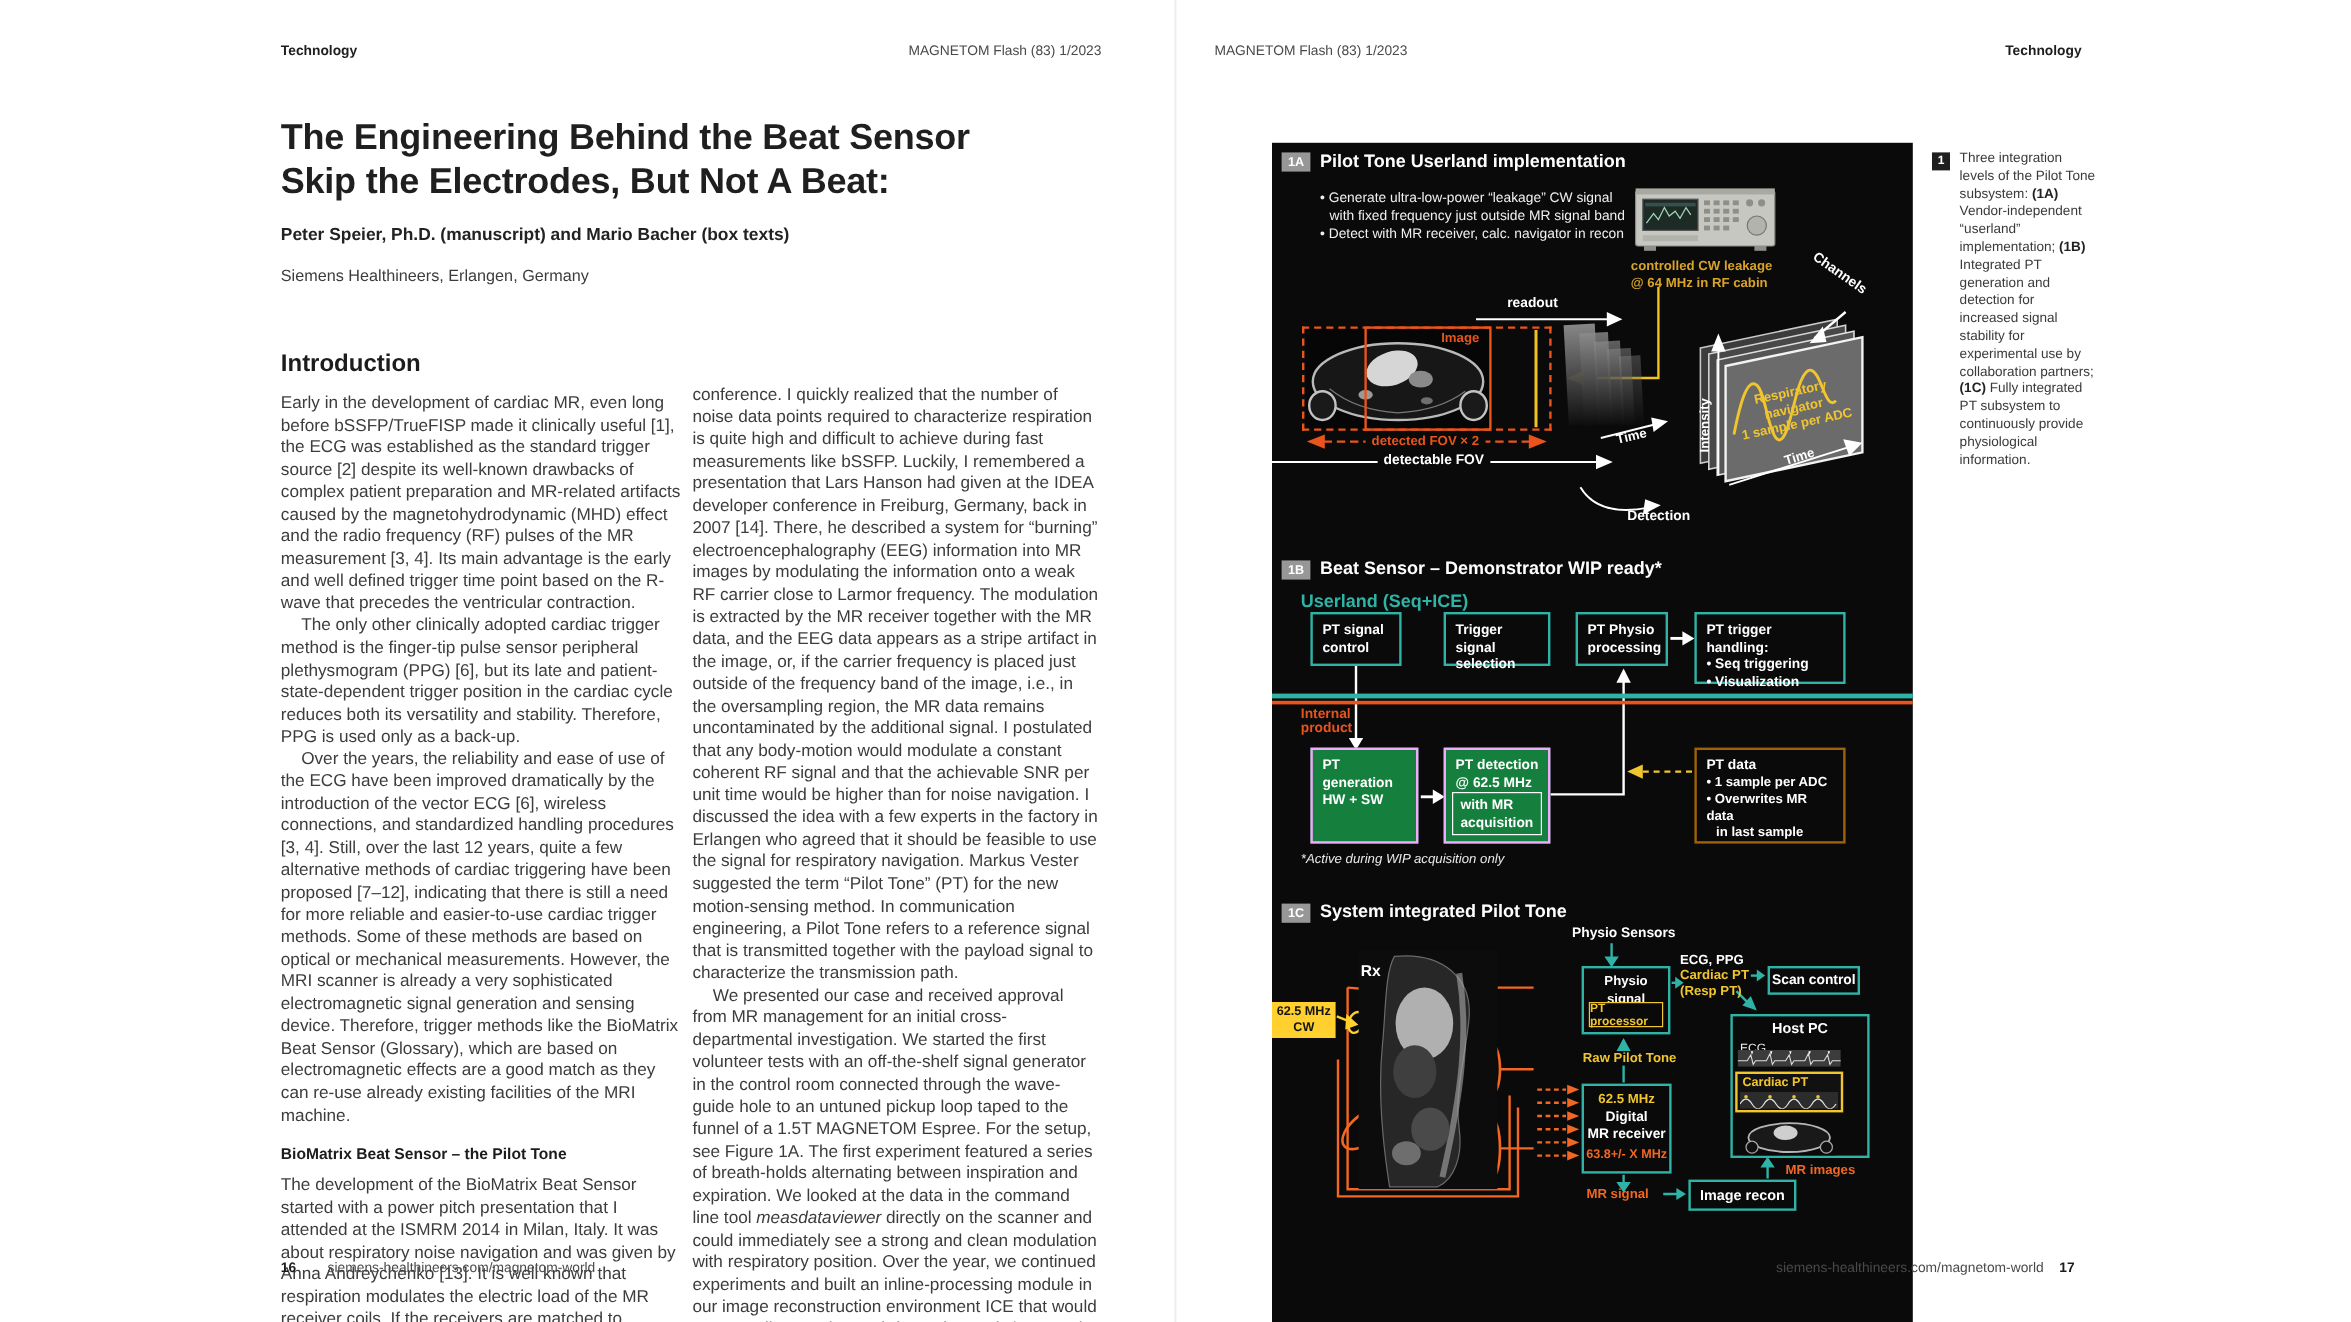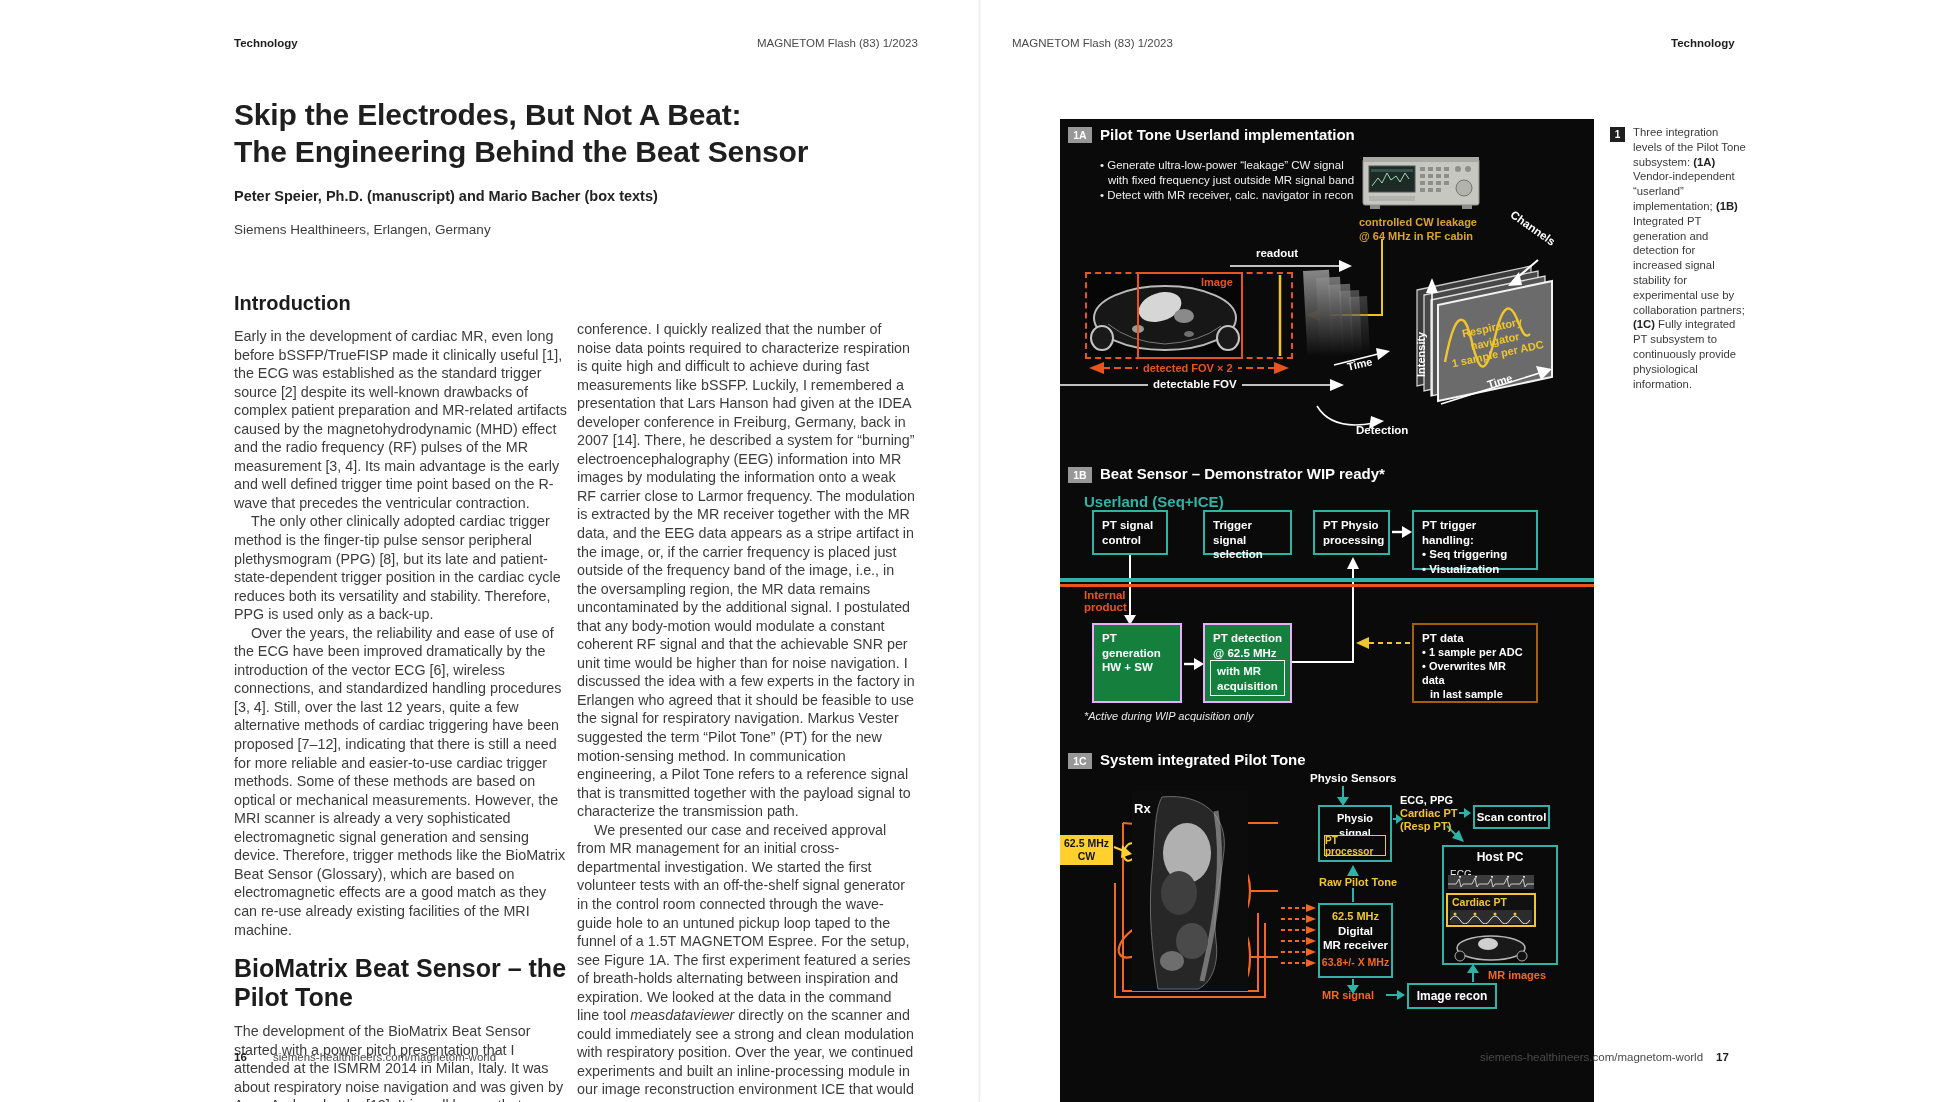--- a/index.html
+++ b/index.html
@@ -13,21 +13,21 @@
   .ftr{top:1051px;font-size:11.5px;color:#4a4a4a;}
   .ftr .num{font-weight:bold;color:#1d1d1d;}
   
   .title{left:234px;top:96px;font-size:30px;line-height:37px;font-weight:bold;color:#1f1f1f;letter-spacing:-0.2px;}
   .byline{left:234px;top:188px;font-size:14.5px;font-weight:bold;color:#222;}
   .affil{left:234px;top:222px;font-size:13.5px;color:#3c3c3c;}
   .col{width:338px;}
   .col p{margin:0;font-size:14.3px;line-height:18.55px;color:#3c3c3c;}
   .col p.ind{text-indent:17px;}
   .h-intro{font-size:20px;font-weight:bold;color:#1c1c1c;margin:0 0 12px 0;}
-  .h-bio{font-size:25px;font-weight:bold;color:#1c1c1c;margin:15px 0 10px 0;}
+  .h-bio{font-size:13px;font-weight:bold;color:#1c1c1c;margin:15px 0 10px 0;}
   
   .fig{left:1060px;top:119px;width:534px;height:1066px;background:#0a0a0a;}
   .fig .abs{position:absolute;}
   .badge{width:24px;height:16px;background:#979797;color:#fff;font-size:10.5px;font-weight:bold;
          display:flex;align-items:center;justify-content:center;}
   .ftitle{color:#fff;font-size:15px;font-weight:bold;}
   .fbullets{color:#f0f0f0;font-size:11.5px;line-height:15px;}
   .fbullets .cont{margin-left:8px;}
   .amber{color:#d9a32a;font-weight:bold;font-size:11px;line-height:14px;}
   .wlab{color:#fff;font-weight:bold;font-size:11.5px;}
@@ -60,30 +60,30 @@
 </head>
 <body>
 
 <div class="spread">
   <div class="abs gutter"></div>
 
   <div class="abs hdr bold" style="left:234px;">Technology</div>
   <div class="abs hdr" style="left:757px;">MAGNETOM Flash (83) 1/2023</div>
 
   <div class="abs title">
+    <div>The Engineering Behind the Beat Sensor</div>
     <div>Skip the Electrodes, But Not A Beat:</div>
-    <div>The Engineering Behind the Beat Sensor</div>
   </div>
   <div class="abs byline">Peter Speier, Ph.D. (manuscript) and Mario Bacher (box texts)</div>
   <div class="abs affil">Siemens Healthineers, Erlangen, Germany</div>
 
   <div class="abs col" style="left:234px;top:292px;">
     <div class="h-intro">Introduction</div>
     <p>Early in the development of cardiac MR, even long before bSSFP/TrueFISP made it clinically useful [1], the ECG was established as the standard trigger source [2] despite its well-known drawbacks of complex patient preparation and MR-related artifacts caused by the magnetohydrodynamic (MHD) effect and the radio frequency (RF) pulses of the MR measurement [3, 4]. Its main advantage is the early and well defined trigger time point based on the R-wave that precedes the ventricular contraction.</p>
-    <p class="ind">The only other clinically adopted cardiac trigger method is the finger-tip pulse sensor peripheral plethysmogram (PPG) [8], but its late and patient-state-dependent trigger position in the cardiac cycle reduces both its versatility and stability. Therefore, PPG is used only as a back-up.</p>
+    <p class="ind">The only other clinically adopted cardiac trigger method is the finger-tip pulse sensor peripheral plethysmogram (PPG) [6], but its late and patient-state-dependent trigger position in the cardiac cycle reduces both its versatility and stability. Therefore, PPG is used only as a back-up.</p>
     <p class="ind">Over the years, the reliability and ease of use of the ECG have been improved dramatically by the introduction of the vector ECG [6], wireless connections, and standardized handling procedures [3, 4]. Still, over the last 12 years, quite a few alternative methods of cardiac triggering have been proposed [7–12], indicating that there is still a need for more reliable and easier-to-use cardiac trigger methods. Some of these methods are based on optical or mechanical measurements. However, the MRI scanner is already a very sophisticated electromagnetic signal generation and sensing device. Therefore, trigger methods like the BioMatrix Beat Sensor (Glossary), which are based on electromagnetic effects are a good match as they can re-use already existing facilities of the MRI machine.</p>
     <div class="h-bio">BioMatrix Beat Sensor – the Pilot Tone</div>
     <p>The development of the BioMatrix Beat Sensor started with a power pitch presentation that I attended at the ISMRM 2014 in Milan, Italy. It was about respiratory noise navigation and was given by Anna Andreychenko [13]. It is well known that respiration modulates the electric load of the MR receiver coils. If the receivers are matched to maintain constant signal under load variations, this results in a modulation of the thermal noise power. Andreychenko demonstrated that respiratory navigation can be derived from measurements of the noise power. I was intrigued by this method and tried it out upon my return from the</p>
   </div>
 
   <div class="abs col" style="left:577px;top:320px;">
     <p>conference. I quickly realized that the number of noise data points required to characterize respiration is quite high and difficult to achieve during fast measurements like bSSFP. Luckily, I remembered a presentation that Lars Hanson had given at the IDEA developer conference in Freiburg, Germany, back in 2007 [14]. There, he described a system for “burning” electroencephalography (EEG) information into MR images by modulating the information onto a weak RF carrier close to Larmor frequency. The modulation is extracted by the MR receiver together with the MR data, and the EEG data appears as a stripe artifact in the image, or, if the carrier frequency is placed just outside of the frequency band of the image, i.e., in the oversampling region, the MR data remains uncontaminated by the additional signal. I postulated that any body-motion would modulate a constant coherent RF signal and that the achievable SNR per unit time would be higher than for noise navigation. I discussed the idea with a few experts in the factory in Erlangen who agreed that it should be feasible to use the signal for respiratory navigation. Markus Vester suggested the term “Pilot Tone” (PT) for the new motion-sensing method. In communication engineering, a Pilot Tone refers to a reference signal that is transmitted together with the payload signal to characterize the transmission path.</p>
     <p class="ind"><span>We presented our case and received approval from MR management for an initial cross-departmental investigation. We started the first volunteer tests with an off-the-shelf signal generator in the control room connected through the wave-guide hole to an untuned pickup loop taped to the funnel of a 1.5T MAGNETOM Espree. For the setup, see Figure 1A. The first experiment featured a series of breath-holds alternating between inspiration and expiration. We looked at the data in the command line tool </span><i>measdataviewer</i><span> directly on the scanner and could immediately see a strong and clean modulation with respiratory position. Over the year, we continued experiments and built an inline-processing module in our image reconstruction environment ICE that would generate live respiratory information and clean up the MR data. I presented the initial results at the ESMRMB 2015 in Edinburgh, UK [15].</span></p>
   </div>
 

